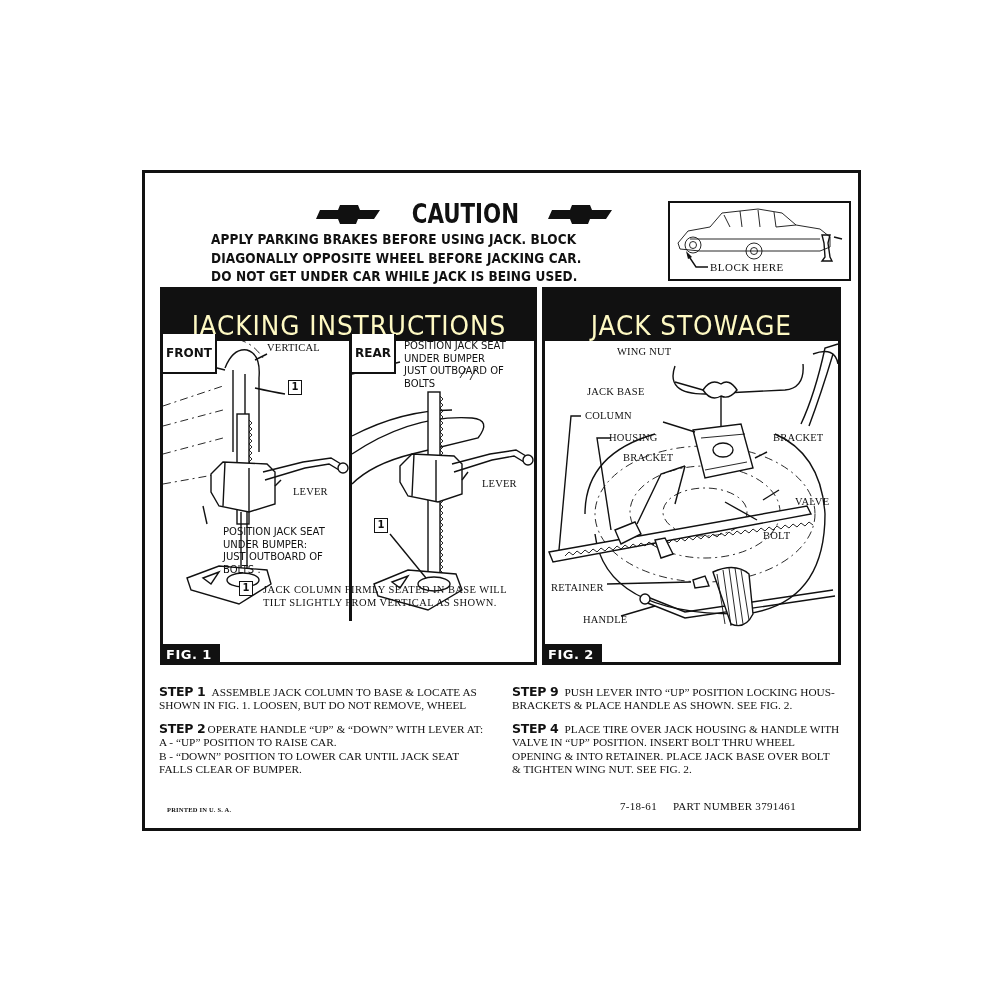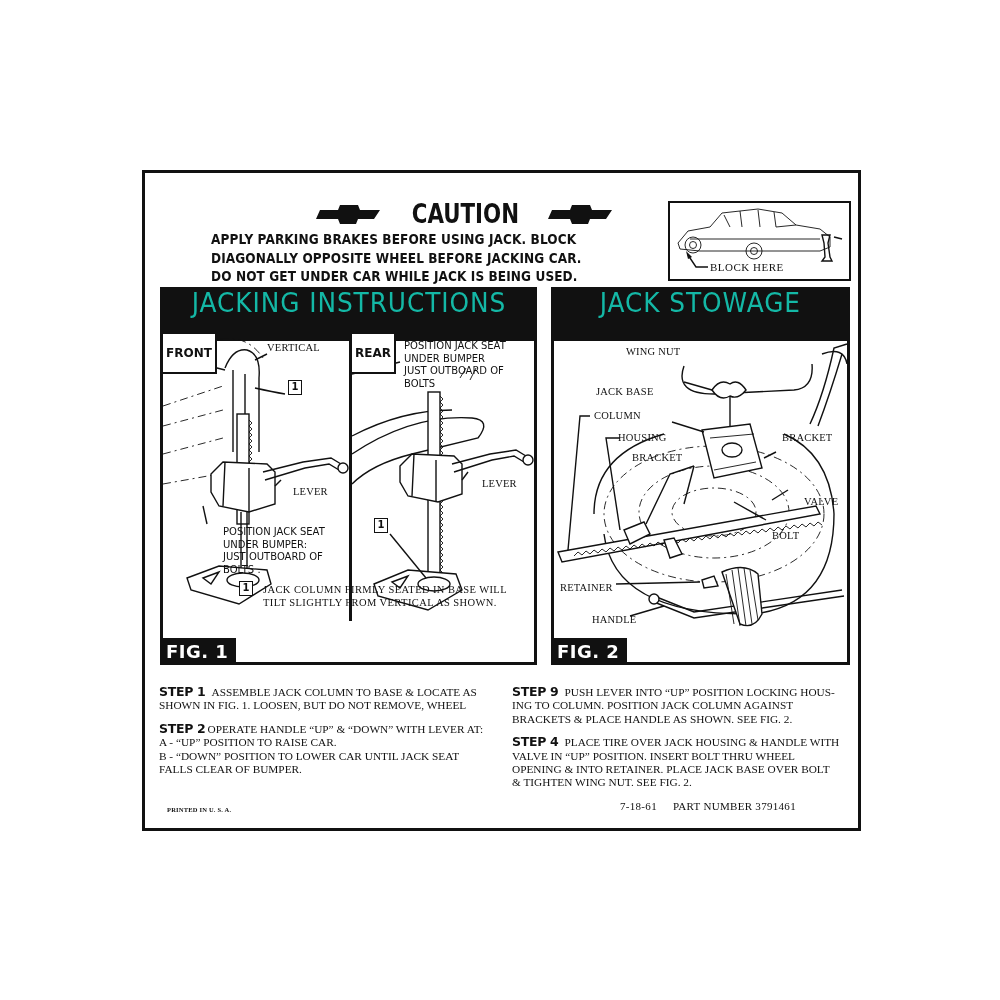--- a/index.html
+++ b/index.html
@@ -32,31 +32,31 @@
     border: 2px solid #111;
   }
   .block-box svg { position: absolute; left: 0; top: 0; }
   .block-label {
     position: absolute; left: 40px; top: 58px; font-size: 11px; letter-spacing: 0.5px;
     font-family: "Liberation Serif", serif;
   }
 
   .panel { position: absolute; border: 3px solid #111; background: #fff; }
   .panel-left { left: 15px; top: 114px; width: 377px; height: 378px; }
-  .panel-right { left: 406px; top: 114px; width: 299px; height: 378px; }
+  .panel-right { left: 397px; top: 114px; width: 299px; height: 378px; }
   .panel-bar {
     position: absolute; left: -3px; top: -3px; right: -3px; height: 54px; background: #111;
-    color: #14b8a6; display: flex; align-items: flex-start; justify-content: center;
+    color: #fef9c3; display: flex; align-items: flex-end; justify-content: center;
     font-family: "DejaVu Sans", sans-serif; font-size: 27px; letter-spacing: 1px;
   }
   .panel-bar span { transform: scaleX(0.92); display: inline-block; }
 
   .fig-label {
     position: absolute; left: -3px; bottom: -3px; background: #111; color: #fff;
-    font-family: "DejaVu Sans", sans-serif; font-weight: bold; font-size: 18px;
+    font-family: "DejaVu Sans", sans-serif; font-weight: bold; font-size: 13px;
     padding: 3px 8px 3px 6px; letter-spacing: 0.5px;
   }
 
   .sub-panel { position: absolute; top: 44px; height: 287px; }
   .sub-front { left: 0; width: 186px; }
   .sub-rear { left: 186px; width: 185px; border-left: 3px solid #111; }
   .tag {
     position: absolute; left: 0; top: 0; background: #fff; border: 2px solid #111; border-left: none; border-top: none;
     font-family: "DejaVu Sans", sans-serif; font-weight: bold; font-size: 12px; padding: 12px 3px;
   }
@@ -290,21 +290,20 @@
       <span class="step-line"><span class="step-head" style="margin-right:2px;margin-top:35px;">STEP 2</span><span>OPERATE HANDLE “UP” &amp; “DOWN” WITH LEVER AT:</span></span>
       <span class="step-line">A - “UP” POSITION TO RAISE CAR.</span>
       <span class="step-line">B - “DOWN” POSITION TO LOWER CAR UNTIL JACK SEAT</span>
       <span class="step-line">FALLS CLEAR OF BUMPER.</span>
     </div>
   </div>
 
   <div class="steps steps-right">
     <div class="step">
       <span class="step-line"><span class="step-head">STEP 9</span><span>PUSH LEVER INTO “UP” POSITION LOCKING HOUS-</span></span>
-      <span class="step-line">ING TO COLUMN. POSITION JACK COLUMN AGAINST</span>
       <span class="step-line">BRACKETS &amp; PLACE HANDLE AS SHOWN.  SEE FIG. 2.</span>
     </div>
     <div class="step">
       <span class="step-line"><span class="step-head">STEP 4</span><span>PLACE TIRE OVER JACK HOUSING &amp; HANDLE WITH</span></span>
       <span class="step-line">VALVE IN “UP” POSITION. INSERT BOLT THRU WHEEL</span>
       <span class="step-line">OPENING &amp; INTO RETAINER. PLACE JACK BASE OVER BOLT</span>
       <span class="step-line">&amp; TIGHTEN WING NUT. SEE FIG. 2.</span>
     </div>
   </div>
 

